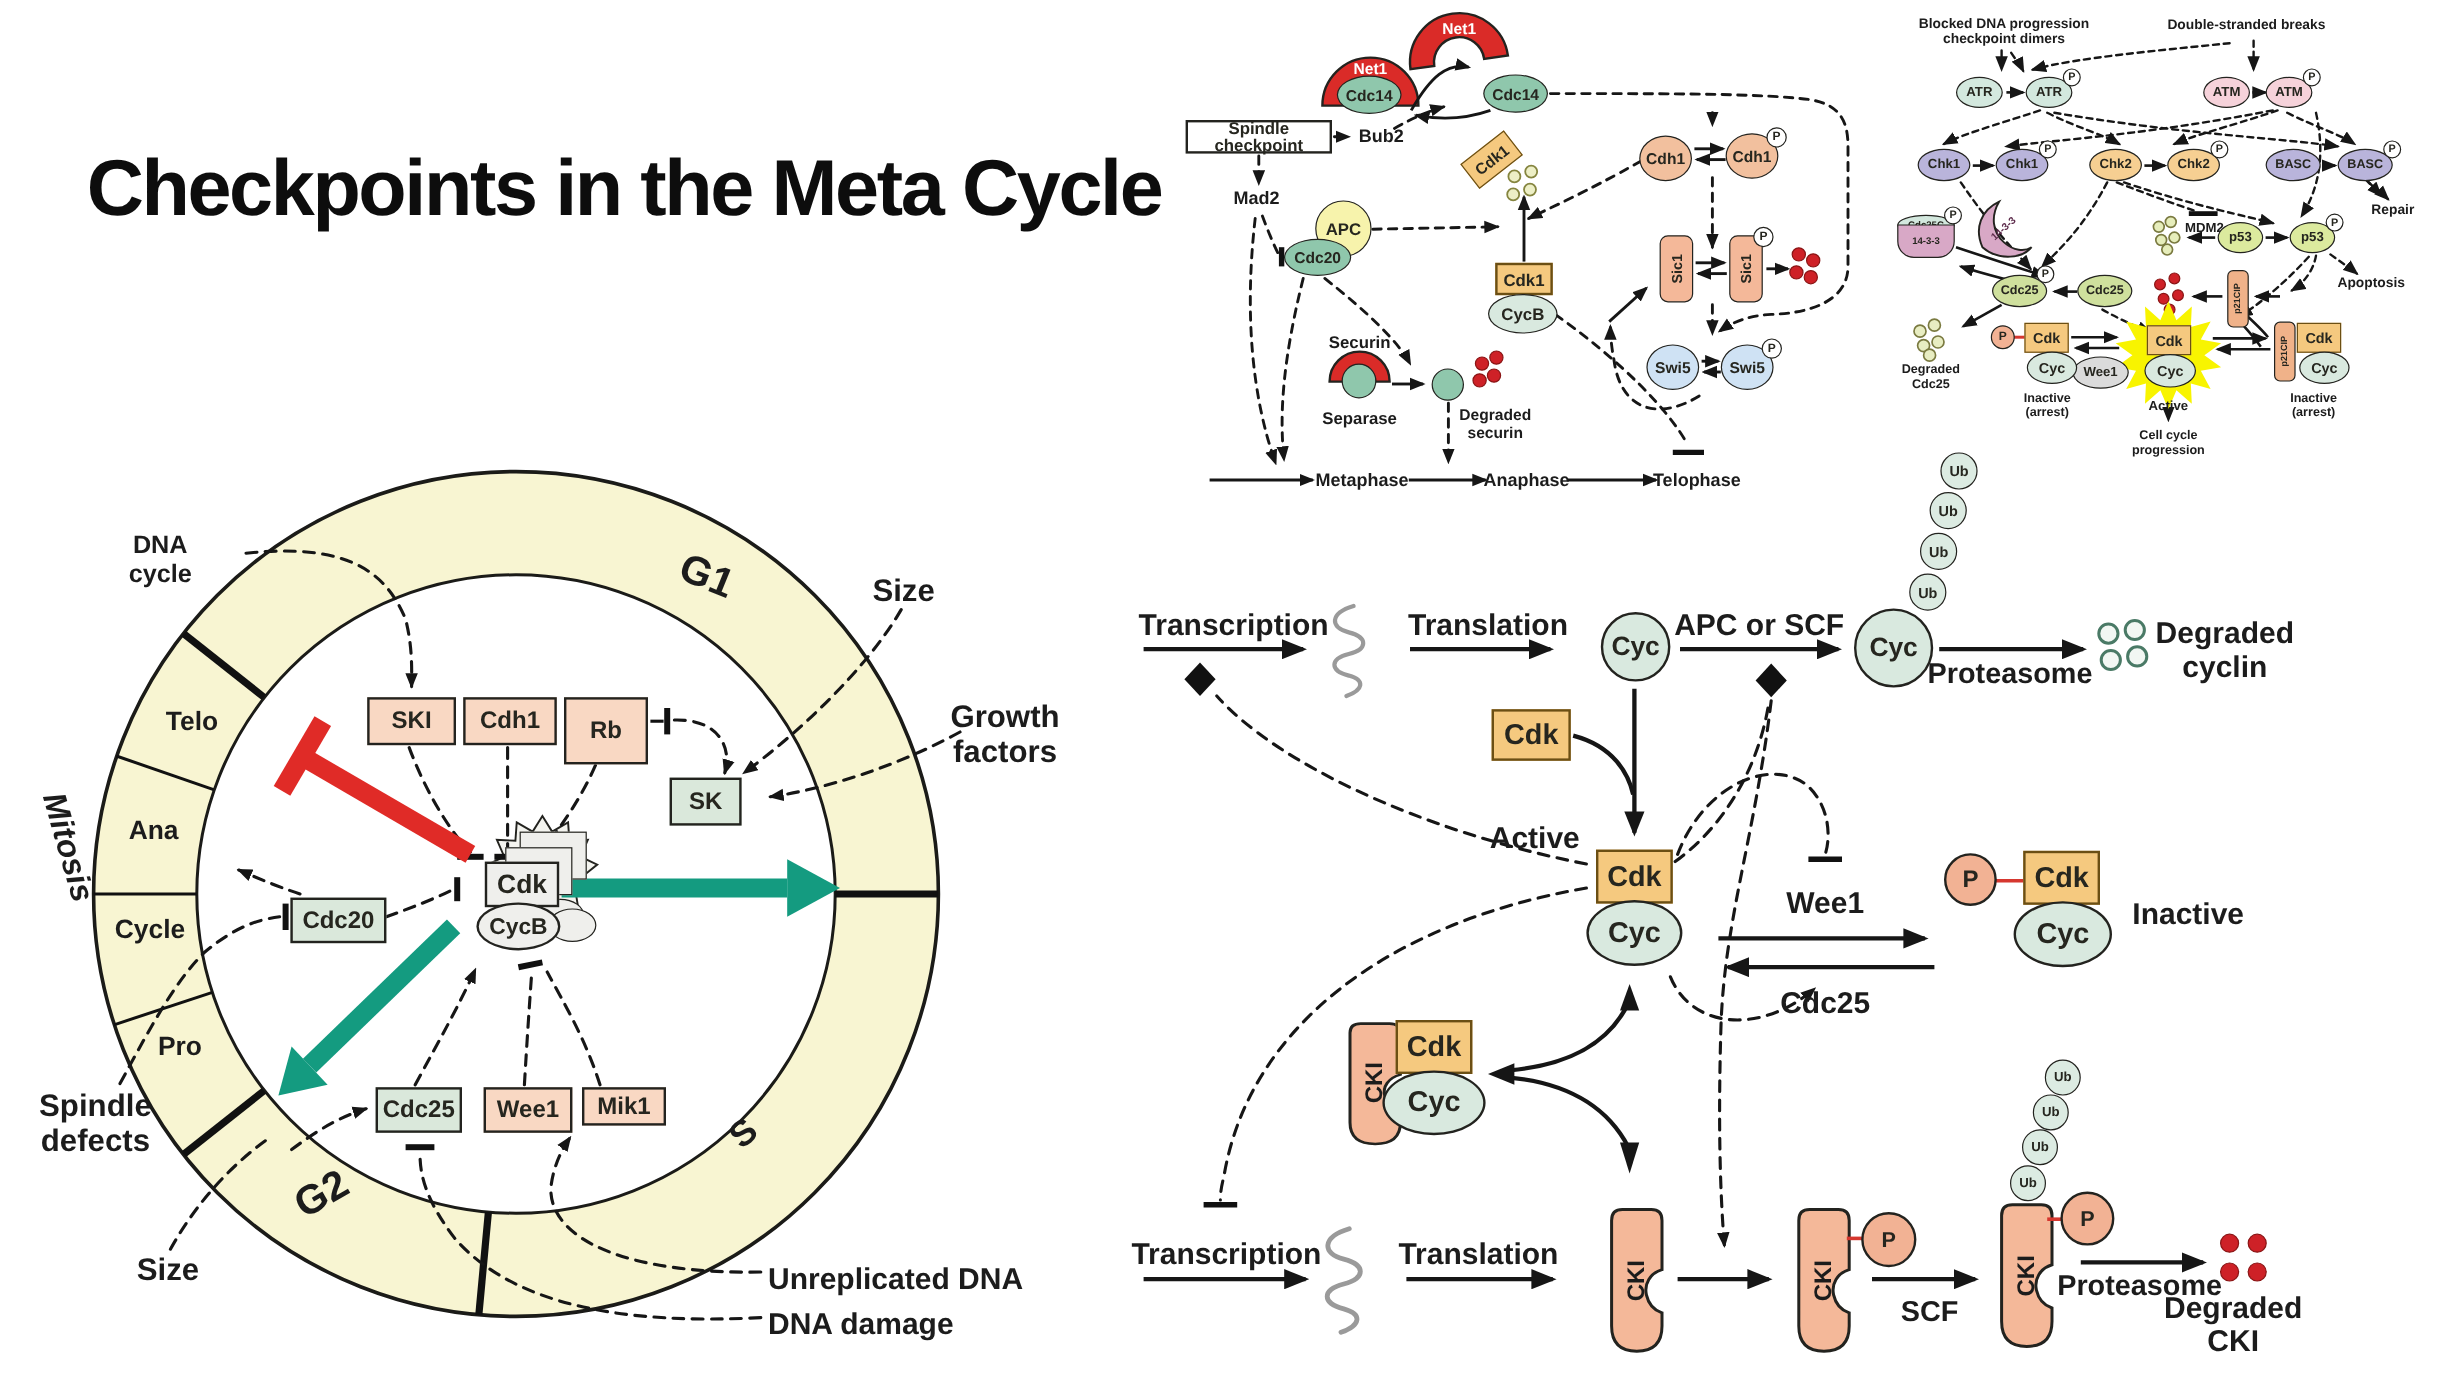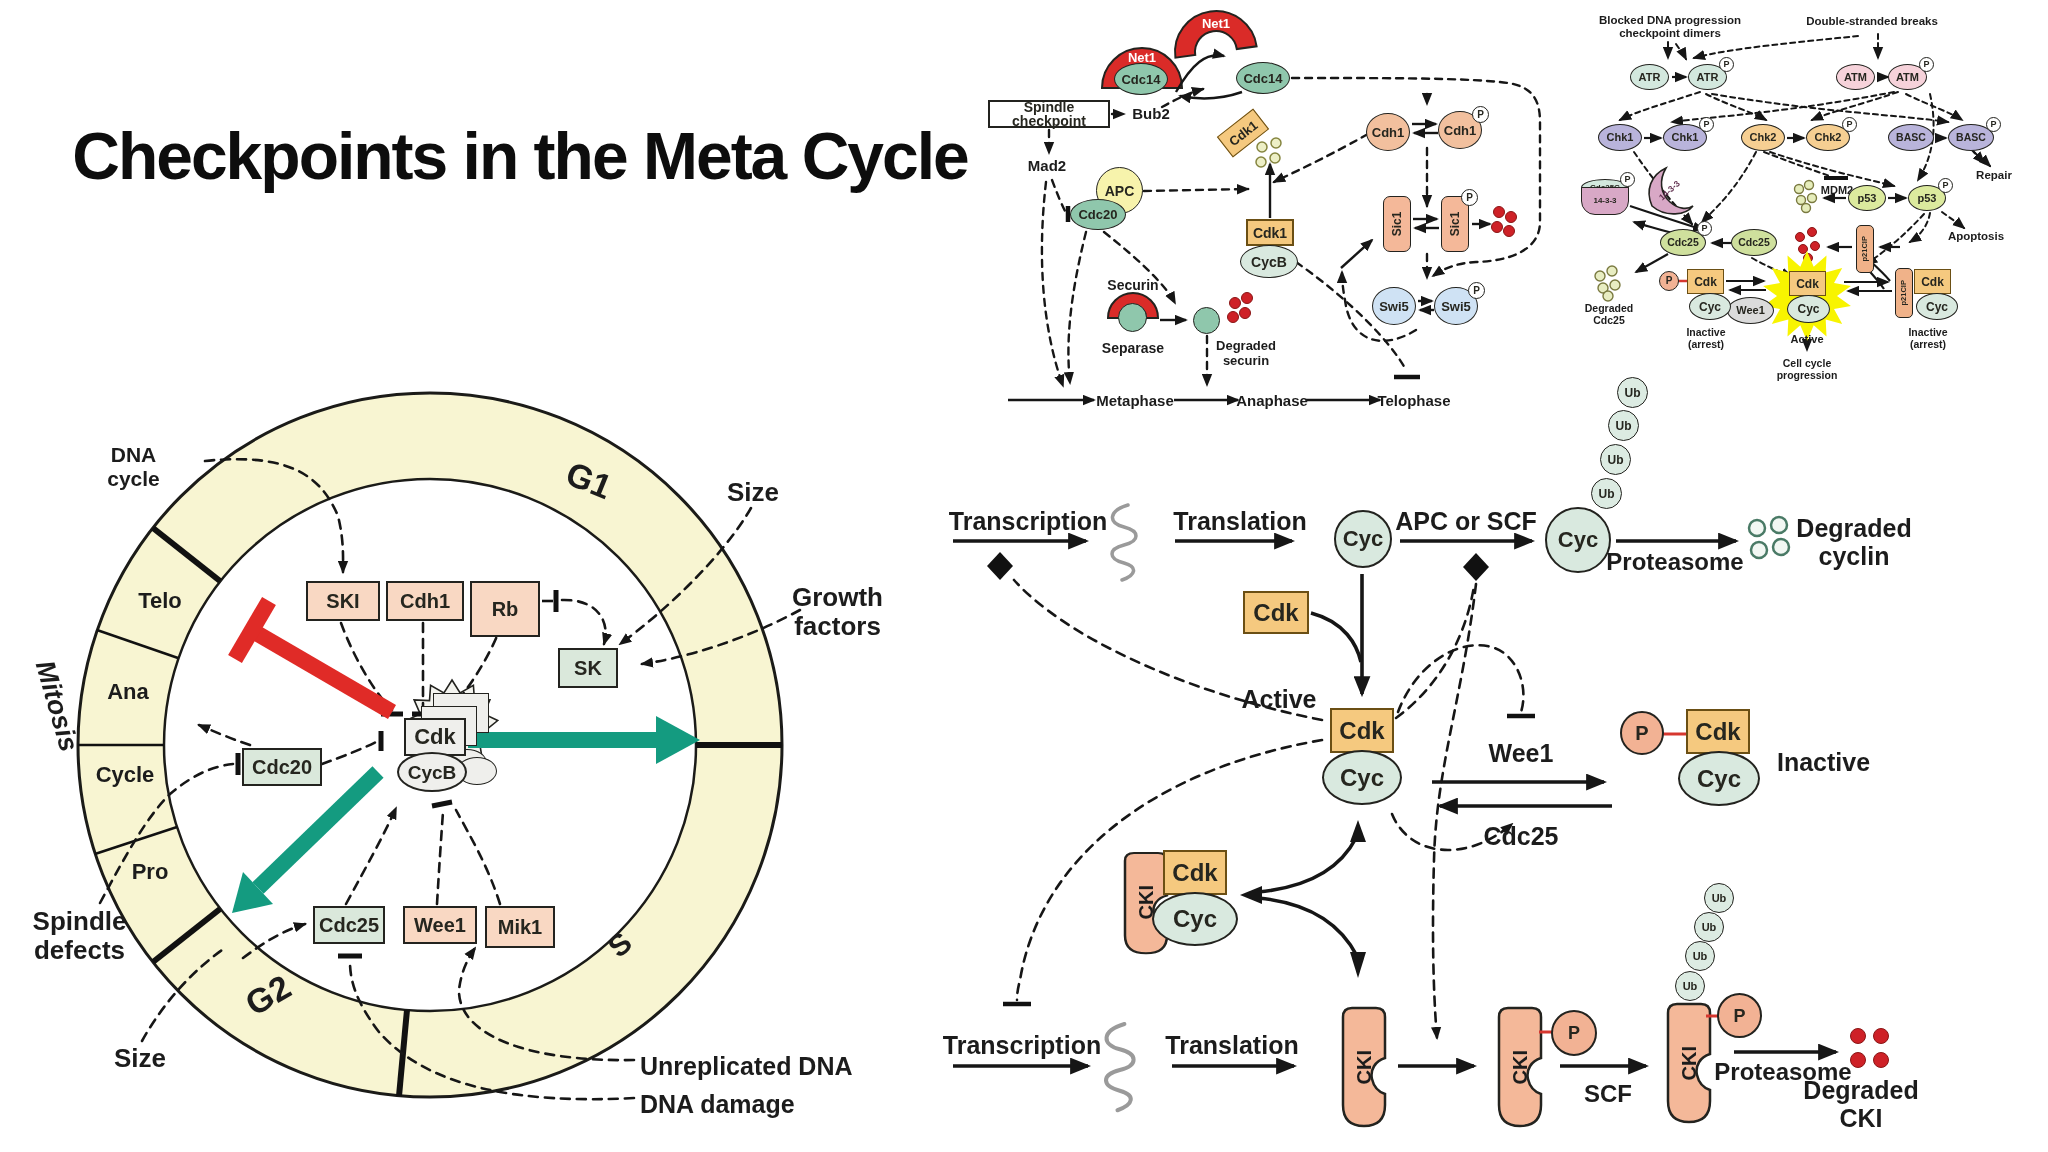--- a/index.html
+++ b/index.html
@@ -323,21 +323,21 @@
 <div class="lbl" style="left:640px;top:1050px;width:250px;height:32px;font-size:25px;justify-content:flex-start">Unreplicated DNA</div>
 <div class="lbl" style="left:640px;top:1088px;width:200px;height:32px;font-size:25px;justify-content:flex-start">DNA damage</div>
 
 <div class="box pink" style="left:306px;top:581px;width:74px;height:40px;font-size:20px">SKI</div>
 <div class="box pink" style="left:386px;top:581px;width:78px;height:40px;font-size:20px">Cdh1</div>
 <div class="box pink" style="left:470px;top:581px;width:70px;height:56px;font-size:20px">Rb</div>
 <div class="box ltg" style="left:558px;top:648px;width:60px;height:40px;font-size:20px">SK</div>
 <div class="box ltg" style="left:242px;top:748px;width:80px;height:38px;font-size:20px">Cdc20</div>
 <div class="box ltg" style="left:313px;top:906px;width:72px;height:38px;font-size:20px">Cdc25</div>
 <div class="box pink" style="left:403px;top:906px;width:74px;height:38px;font-size:20px">Wee1</div>
-<div class="box pink" style="left:485px;top:906px;width:70px;height:42px;font-size:20px">Mik1</div>
+<div class="box pink" style="left:485px;top:906px;width:70px;height:32px;font-size:20px">Mik1</div>
 <div class="box gcard thin" style="left:433px;top:693px;width:56px;height:40px"></div>
 <div class="box gcard thin" style="left:421px;top:706px;width:56px;height:40px"></div>
 <div class="box gcard ell thin" style="left:447px;top:749px;width:40px;height:28px"></div>
 <div class="box gcard ell thin" style="left:457px;top:757px;width:40px;height:28px"></div>
 <div class="box gcard" style="left:404px;top:718px;width:62px;height:38px;font-size:22px">Cdk</div>
 <div class="box gcard ell" style="left:397px;top:752px;width:70px;height:40px;font-size:19px">CycB</div>
 
 <div class="lbl" style="left:1112px;top:50px;width:60px;height:16px;font-size:13px;font-weight:700;color:#fff">Net1</div>
 <div class="lbl" style="left:1186px;top:16px;width:60px;height:16px;font-size:13px;font-weight:700;color:#fff">Net1</div>
 <div class="box tealg ell thin" style="left:1114px;top:63px;width:54px;height:32px;font-size:13px">Cdc14</div>

